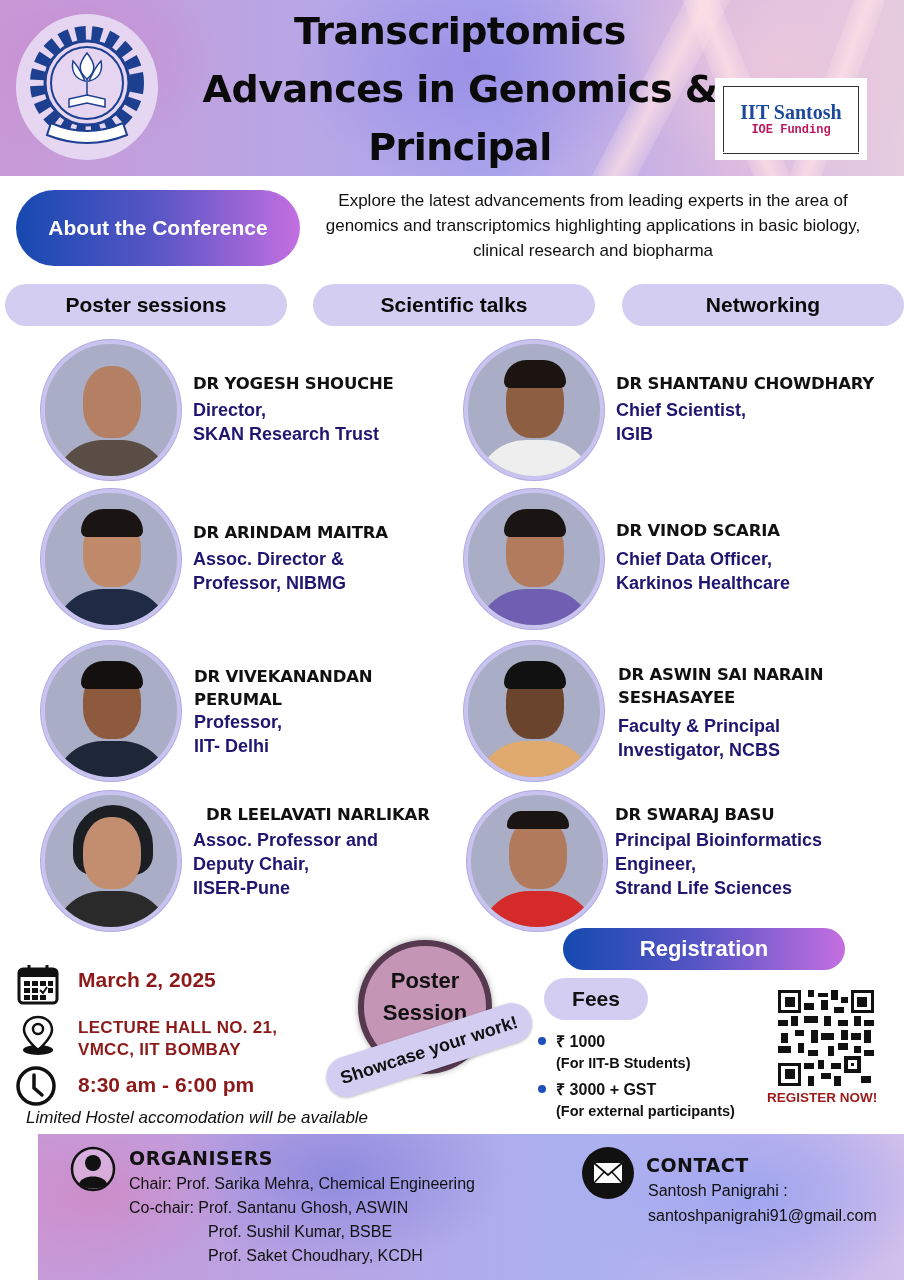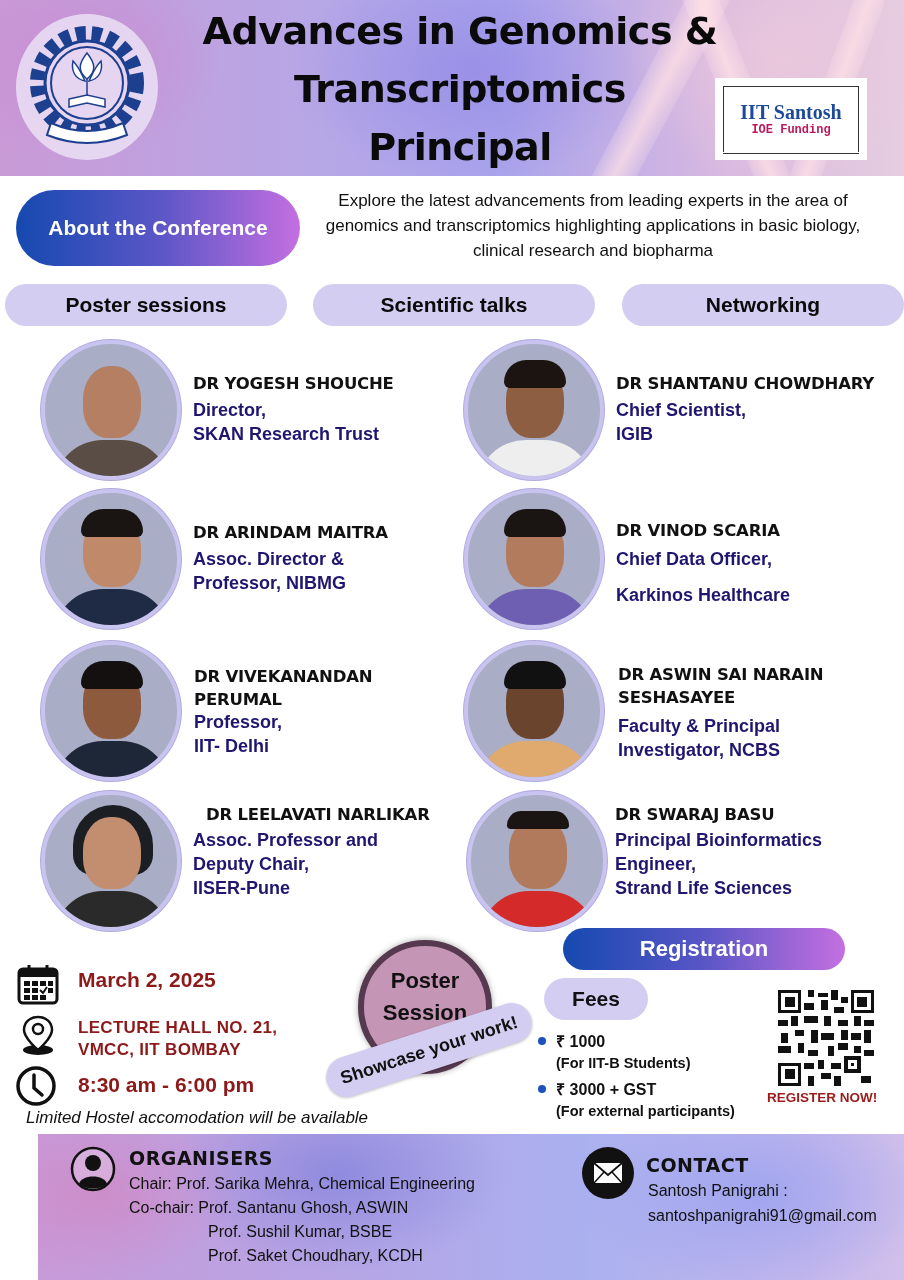--- a/index.html
+++ b/index.html
@@ -137,22 +137,22 @@
         <path d="M52 42 C50 52 54 60 64 62 C60 54 58 48 52 42Z"></path>
         <path d="M80 42 C82 52 78 60 68 62 C72 54 74 48 80 42Z"></path>
         <line x1="66" y1="60" x2="66" y2="80"></line>
         <path d="M48 80 L66 76 L84 80 L84 88 L66 84 L48 88Z"></path>
       </g>
       <path d="M30 104 Q66 120 102 104 L106 116 Q66 132 26 116Z" fill="#ffffff" stroke="#1d3f8f" stroke-width="2"></path>
     </svg>
   </div>
 
   <div class="title">
+    <div>Transcriptomics</div>
     <div>Advances in Genomics &amp;</div>
-    <div>Transcriptomics</div>
     <div>Principal</div>
   </div>
 
   <div class="ioe-box">
     <div class="ioe-name">IIT Santosh</div>
     <div class="ioe-sub">IOE Funding</div>
   </div>
 </div>
 
 <div class="about-pill">About the Conference</div>
@@ -188,21 +188,21 @@
 <div class="sp-role" style="left:193px;top:547px;">Assoc. Director &amp;</div>
 <div class="sp-role" style="left:193px;top:571px;">Professor, NIBMG</div>
 
 <div class="avatar" style="left:464px;top:489px;">
   <div class="body" style="background:#6f5fb3;"></div>
   <div class="head" style="background:#b27b5e;"></div>
   <div class="hair" style="background:#1a1412;"></div>
 </div>
 <div class="sp-name" style="left:616px;top:520px;">DR VINOD SCARIA</div>
 <div class="sp-role" style="left:616px;top:547px;">Chief Data Officer,</div>
-<div class="sp-role" style="left:616px;top:571px;margin-top:12px;">Karkinos Healthcare</div>
+<div class="sp-role" style="left:616px;top:571px;">Karkinos Healthcare</div>
 
 <div class="avatar" style="left:41px;top:641px;">
   <div class="body" style="background:#1e2738;"></div>
   <div class="head" style="background:#8d5a3e;"></div>
   <div class="hair" style="background:#141010;"></div>
 </div>
 <div class="sp-name" style="left:194px;top:666px;">DR VIVEKANANDAN</div>
 <div class="sp-name" style="left:194px;top:689px;">PERUMAL</div>
 <div class="sp-role" style="left:194px;top:710px;">Professor,</div>
 <div class="sp-role" style="left:194px;top:734px;">IIT- Delhi</div>

